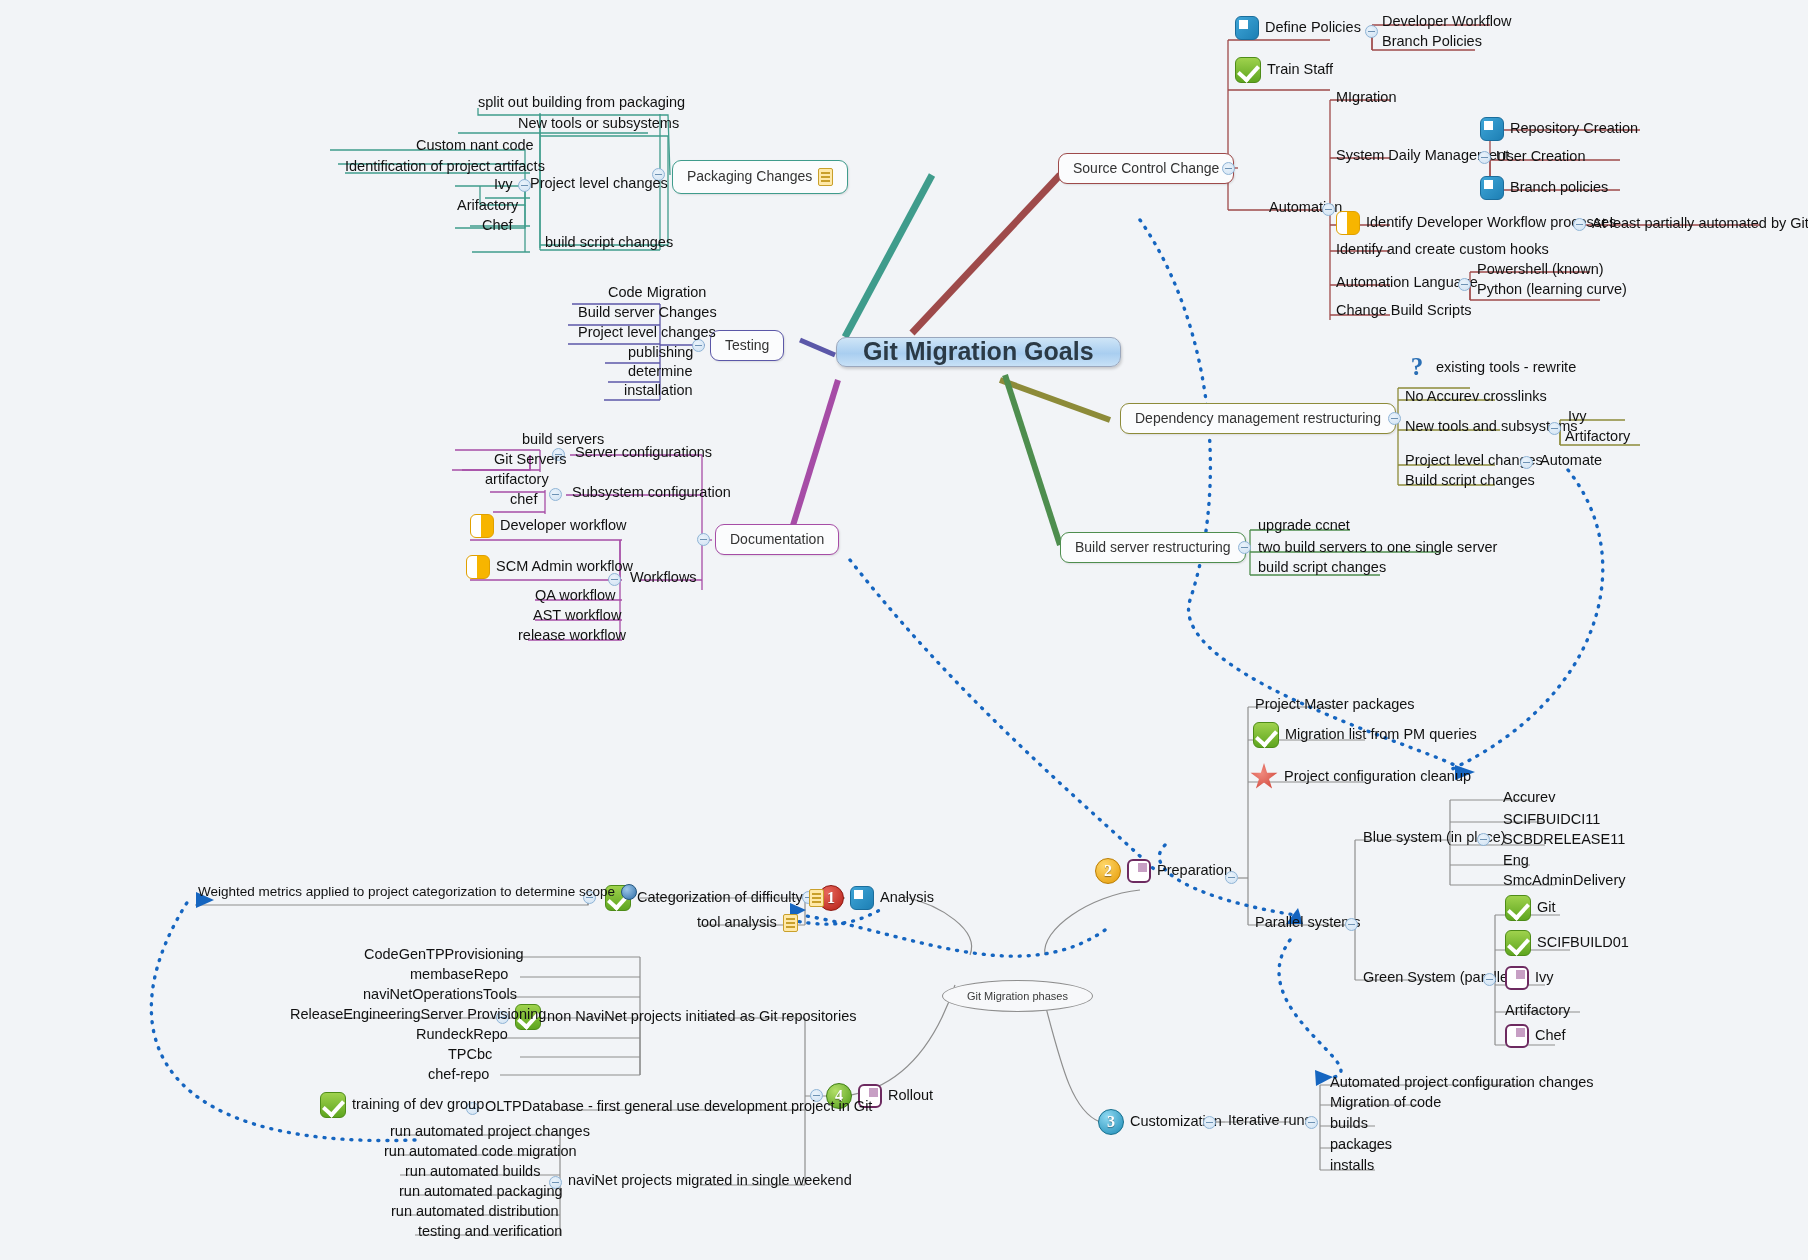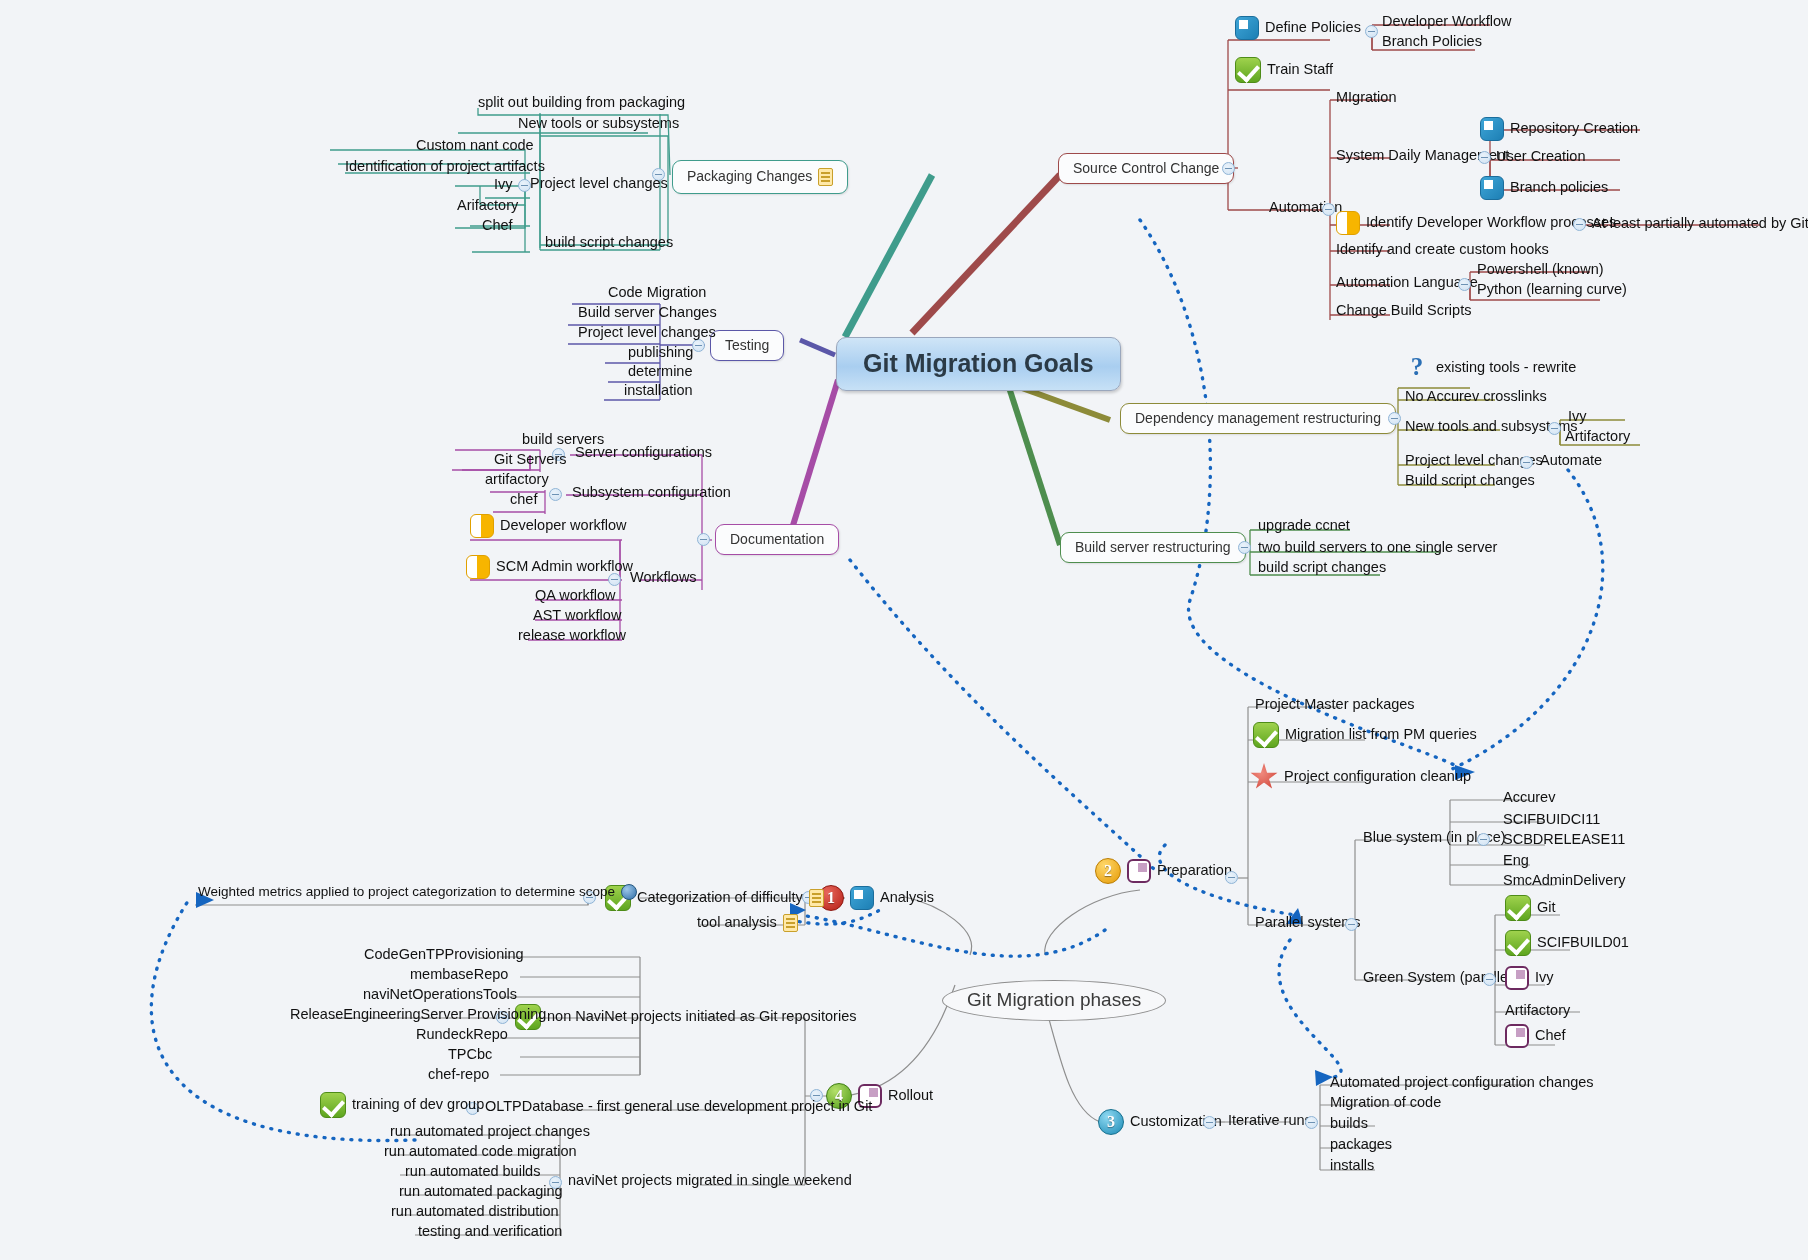--- a/index.html
+++ b/index.html
@@ -28,21 +28,21 @@
     align-items: center;
     gap: 6px;
     font-size: 15px;
     color: #1b1b1b;
     line-height: 1.1;
   }
   .node .lbl { display: inline-block; }
 
   
   .root {
-    padding: 12px 26px;
+    padding: 0 26px;
     border-radius: 10px;
     border: 1px solid #9aa7bd;
     background: linear-gradient(180deg,#cfe5f7 0%, #a9cef0 55%, #c7e1f6 100%);
     font-size: 25px;
     font-weight: bold;
     color: #2b3a46;
     box-shadow: 1px 2px 3px rgba(0,0,0,.18);
   }
   
   .lvl1 {
@@ -59,21 +59,21 @@
   .lvl1.c-magenta{ border: 1.4px solid #a64ca6; }
   .lvl1.c-olive  { border: 1.4px solid #8d8b39; }
   .lvl1.c-green  { border: 1.4px solid #4e8e4e; }
 
   
   .phases {
     padding: 9px 24px;
     border: 1px solid #8e8e8e;
     border-radius: 50%;
     background: #f7f8fa;
-    font-size: 19px;
+    font-size: 11px;
     color: #3a3a3a;
   }
   .phase-node { font-size: 15px; }
 
   
   .leaf { font-size: 14.5px; color: #111; }
   .leaf.sm { font-size: 13.5px; }
 
   
   .bubble {

